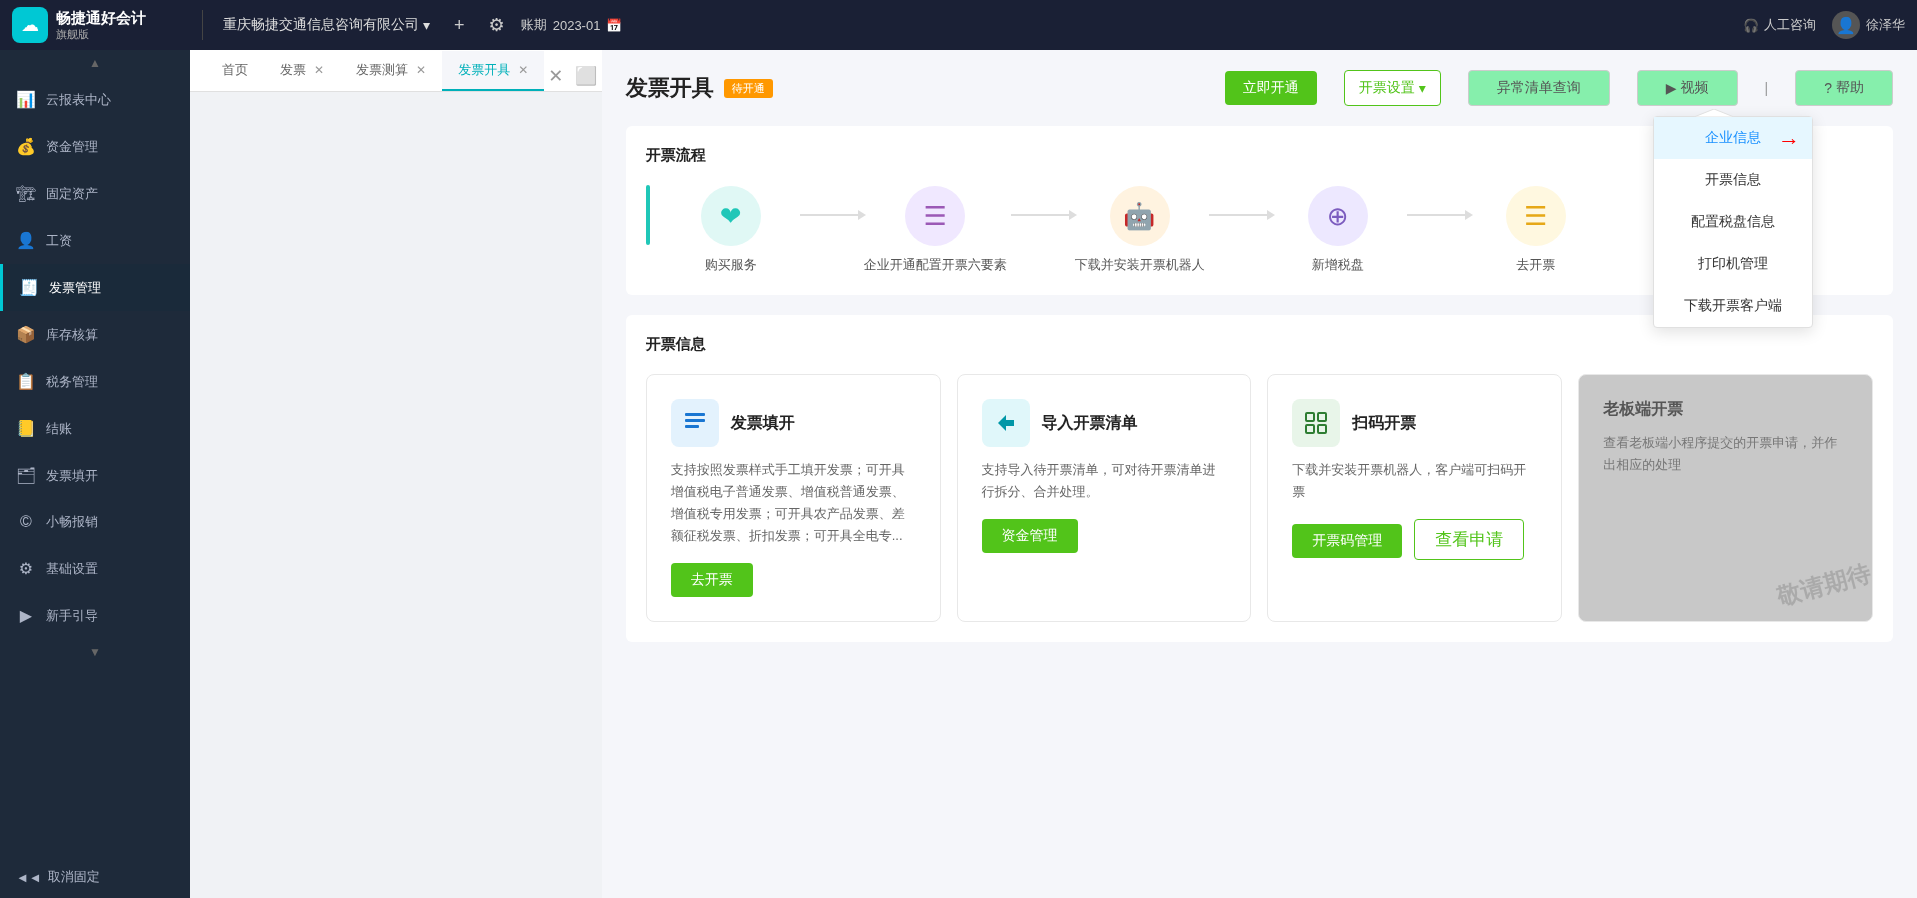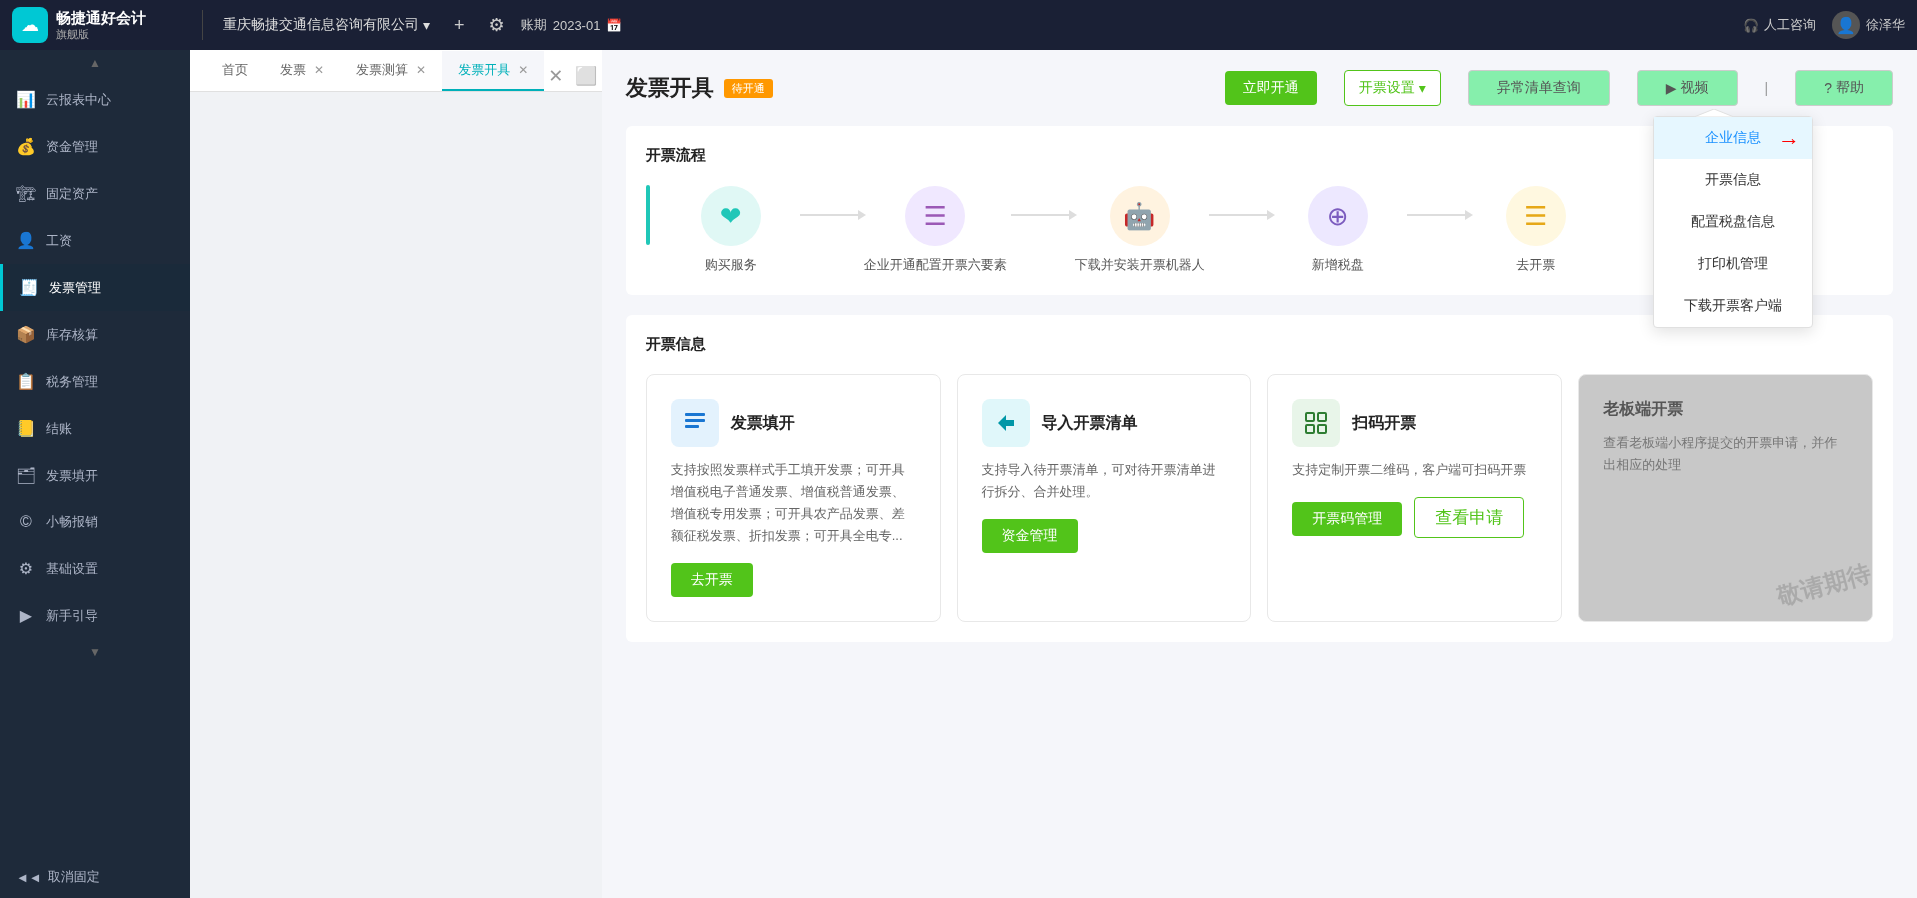--- a/index.html
+++ b/index.html
@@ -343,21 +343,21 @@
                 <div class="method-icon method-icon-green">
                   <svg width="28" height="28" viewBox="0 0 28 28">
                     <rect x="4" y="4" width="8" height="8" rx="1" fill="none" stroke="#2e7d32" stroke-width="2"></rect>
                     <rect x="16" y="4" width="8" height="8" rx="1" fill="none" stroke="#2e7d32" stroke-width="2"></rect>
                     <rect x="4" y="16" width="8" height="8" rx="1" fill="none" stroke="#2e7d32" stroke-width="2"></rect>
                     <rect x="16" y="16" width="8" height="8" rx="1" fill="none" stroke="#2e7d32" stroke-width="2"></rect>
                   </svg>
                 </div>
                 <span class="method-title">扫码开票</span>
               </div>
-              <div class="method-desc">支持定制开票二维码，客户端可扫码开票</div>
+              <div class="method-desc">下载并安装开票机器人，客户端可扫码开票</div>
               <button class="method-btn">开票码管理</button>
               <button class="method-btn-outline">查看申请</button>
             </div>
 
             <div class="method-card disabled" style="position:relative;overflow:hidden;">
               <div class="method-card-header">
                 <span class="method-title" style="color:#555;">老板端开票</span>
               </div>
               <div class="method-desc" style="color:#777;">查看老板端小程序提交的开票申请，并作出相应的处理</div>
               <div class="overlay-text">敬请期待</div>

